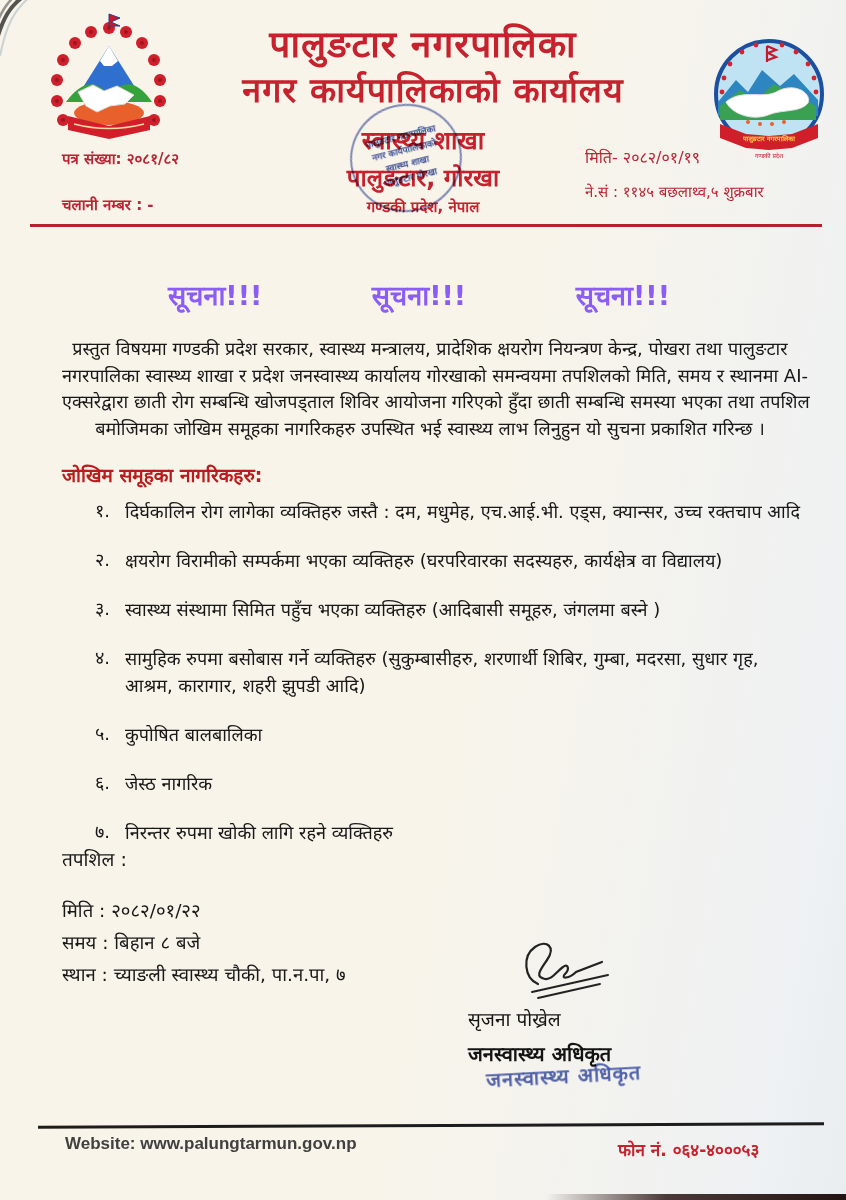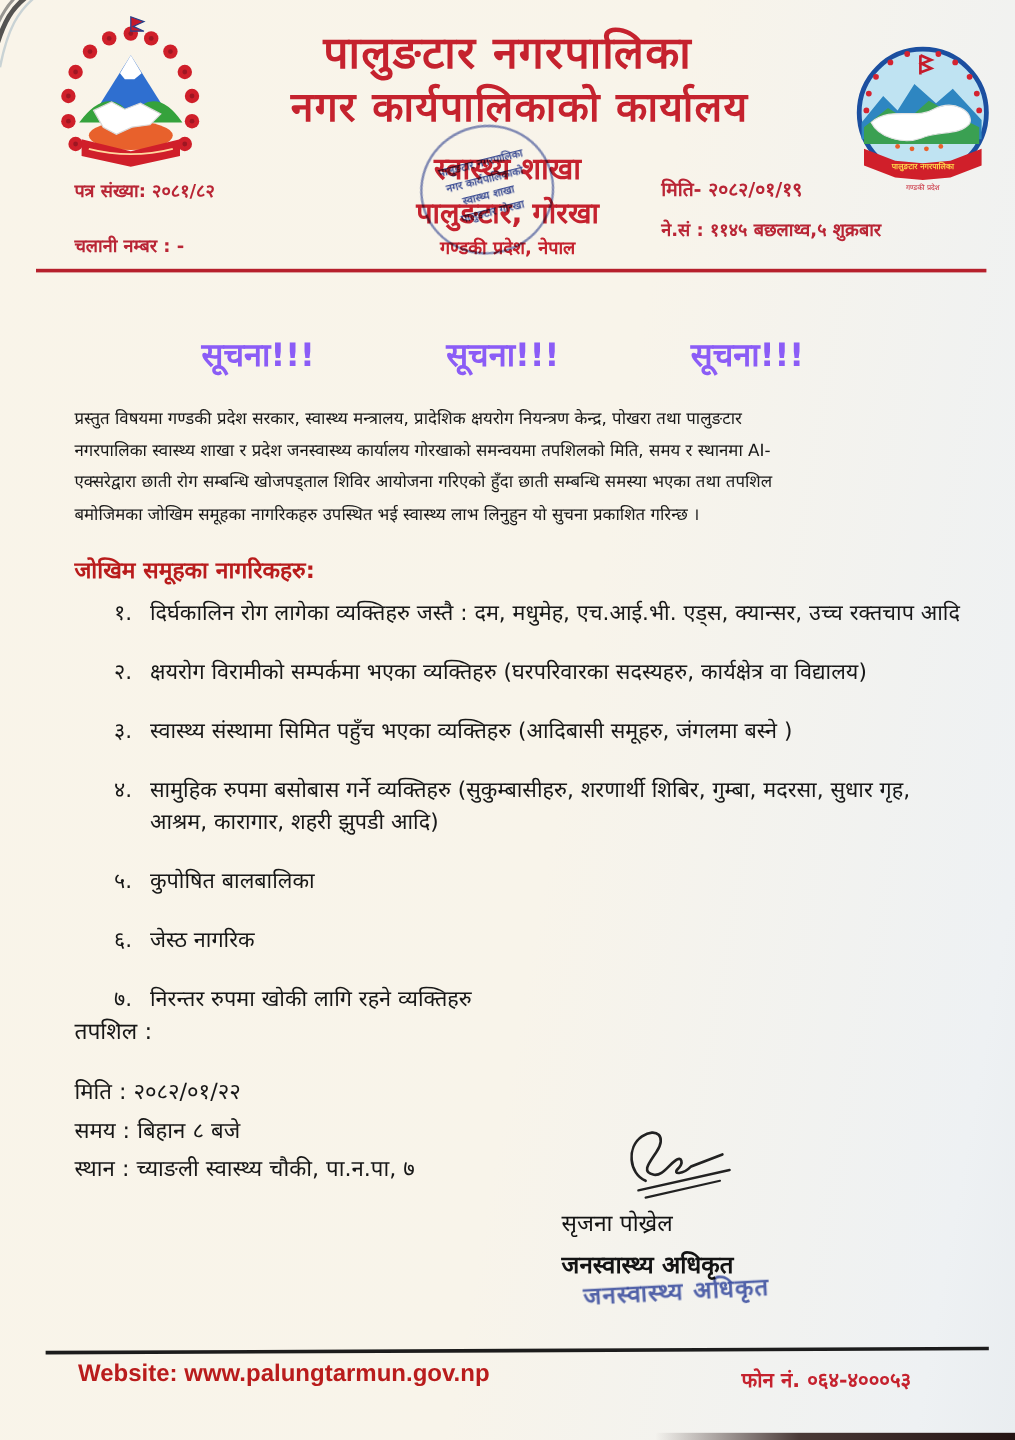--- a/index.html
+++ b/index.html
@@ -15,41 +15,41 @@
   
   .head-center{left:0;right:0;top:22px;text-align:center;color:#c5222e;}
   .title1{font-size:37px;font-weight:bold;letter-spacing:1px;line-height:1.25;}
   .title2{font-size:34px;font-weight:bold;letter-spacing:1px;line-height:1.3;padding-left:20px;}
   .dept{font-size:25px;font-weight:bold;margin-top:10px;}
   .place{font-size:24px;font-weight:bold;margin-top:4px;}
   .province{font-size:15px;font-weight:bold;margin-top:3px;}
 
   .ref-block{left:62px;top:148px;color:#b92535;font-size:15px;font-weight:600;}
   .ref-block div:first-child{margin-bottom:26px;}
-  .date-block{left:551px;top:146px;color:#b92535;font-size:15px;font-weight:700;text-align:left;}
+  .date-block{left:585px;top:146px;color:#b92535;font-size:15px;font-weight:400;text-align:left;}
   .date-block div:first-child{margin-bottom:13px;font-size:16px;}
 
   .round-stamp{
     left:350px;top:104px;width:108px;height:104px;border-radius:50%;
     border:2px solid rgba(46,66,155,.6);
     transform:rotate(-14deg);
     display:flex;flex-direction:column;justify-content:center;align-items:center;
     color:rgba(40,60,150,.88);font-weight:bold;
     mix-blend-mode:multiply;filter:blur(.3px);
   }
   .round-stamp div{font-size:9px;line-height:1.55;white-space:nowrap;}
 
   .red-rule{left:30px;top:224px;width:792px;height:3px;background:#b6202c;}
 
   
   .notice-heads{left:168px;top:276px;width:502px;display:flex;justify-content:space-between;}
   .notice-heads span{font-size:27px;font-weight:bold;color:#8b5cf6;}
 
   .body-para{left:62px;top:336px;width:736px;color:#171717;}
-  .body-para div{font-size:14px;line-height:26.5px;white-space:nowrap;}
+  .body-para div{font-size:18px;line-height:26.5px;white-space:nowrap;text-align:center;}
 
   .list-heading{left:62px;top:462px;font-size:19px;font-weight:bold;color:#b91c1c;}
 
   .risk-list{left:95px;top:498px;width:712px;color:#171717;}
   .risk-item{display:flex;margin-bottom:22px;}
   .risk-item .num{width:30px;flex:0 0 30px;font-size:18px;}
   .risk-item .txt{font-size:18px;line-height:27px;}
 
   
   .details{left:62px;top:846px;color:#171717;}
@@ -62,21 +62,21 @@
   .sign-name{font-size:19px;color:#131313;margin-top:2px;}
   .sign-title{font-size:20px;font-weight:bold;color:#131313;margin-top:8px;}
   .sign-stamp{
     font-size:20px;font-weight:bold;color:rgba(48,70,165,.82);
     transform:rotate(-3deg) translateX(18px);margin-top:-6px;
     letter-spacing:1px;filter:blur(.4px);mix-blend-mode:multiply;white-space:nowrap;
   }
 
   
   .footer-rule{left:38px;top:1124px;width:786px;height:2.5px;background:#1c1c1c;transform:rotate(-.25deg);}
-  .footer-web{left:65px;top:1134px;font-family:"Liberation Sans",sans-serif;font-weight:bold;font-size:20px;color:#b91c1c;}
+  .footer-web{left:65px;top:1134px;font-family:"Liberation Sans",sans-serif;font-weight:bold;font-size:17px;color:#404040;}
   .footer-phone{left:618px;top:1138px;font-size:17px;font-weight:600;color:#c5222e;}
 
   
   .bottom-strip{right:0;bottom:0;width:300px;height:6px;
     background:linear-gradient(90deg,rgba(40,20,20,0) 0%,rgba(45,25,22,.85) 40%,#241312 100%);}
   .corner-art{left:0;top:0;}
 </style>
 </head>
 <body>
 

